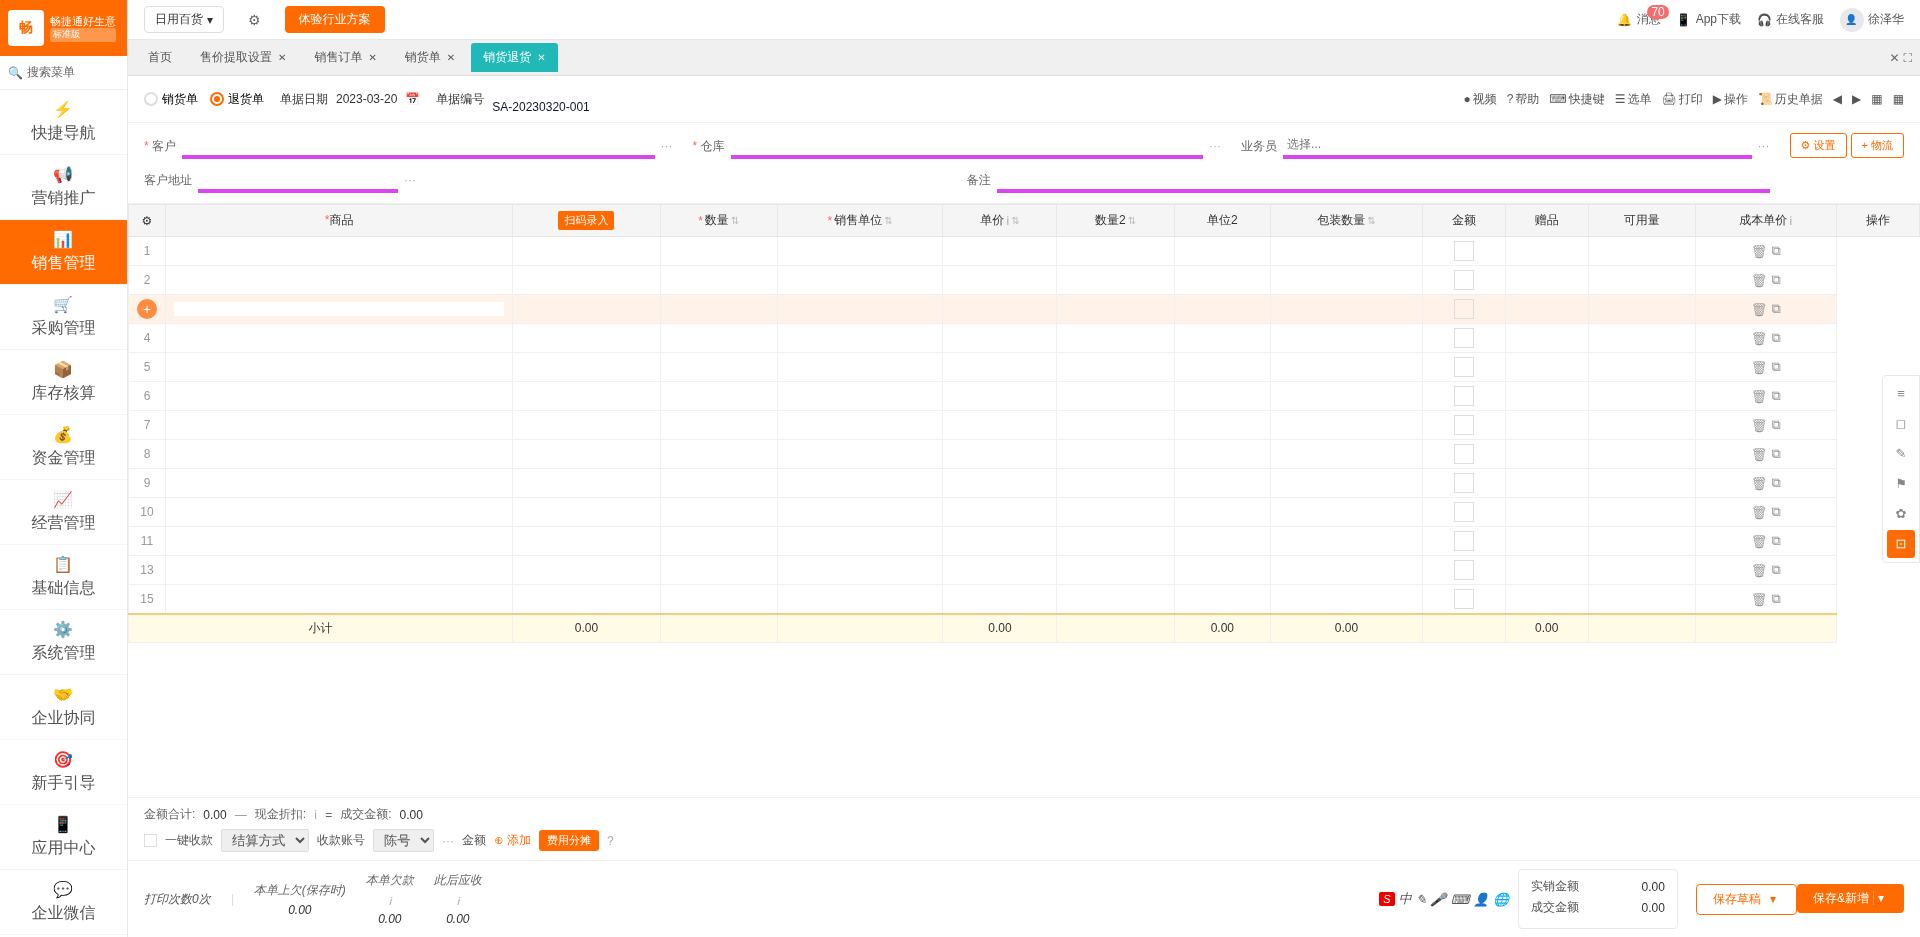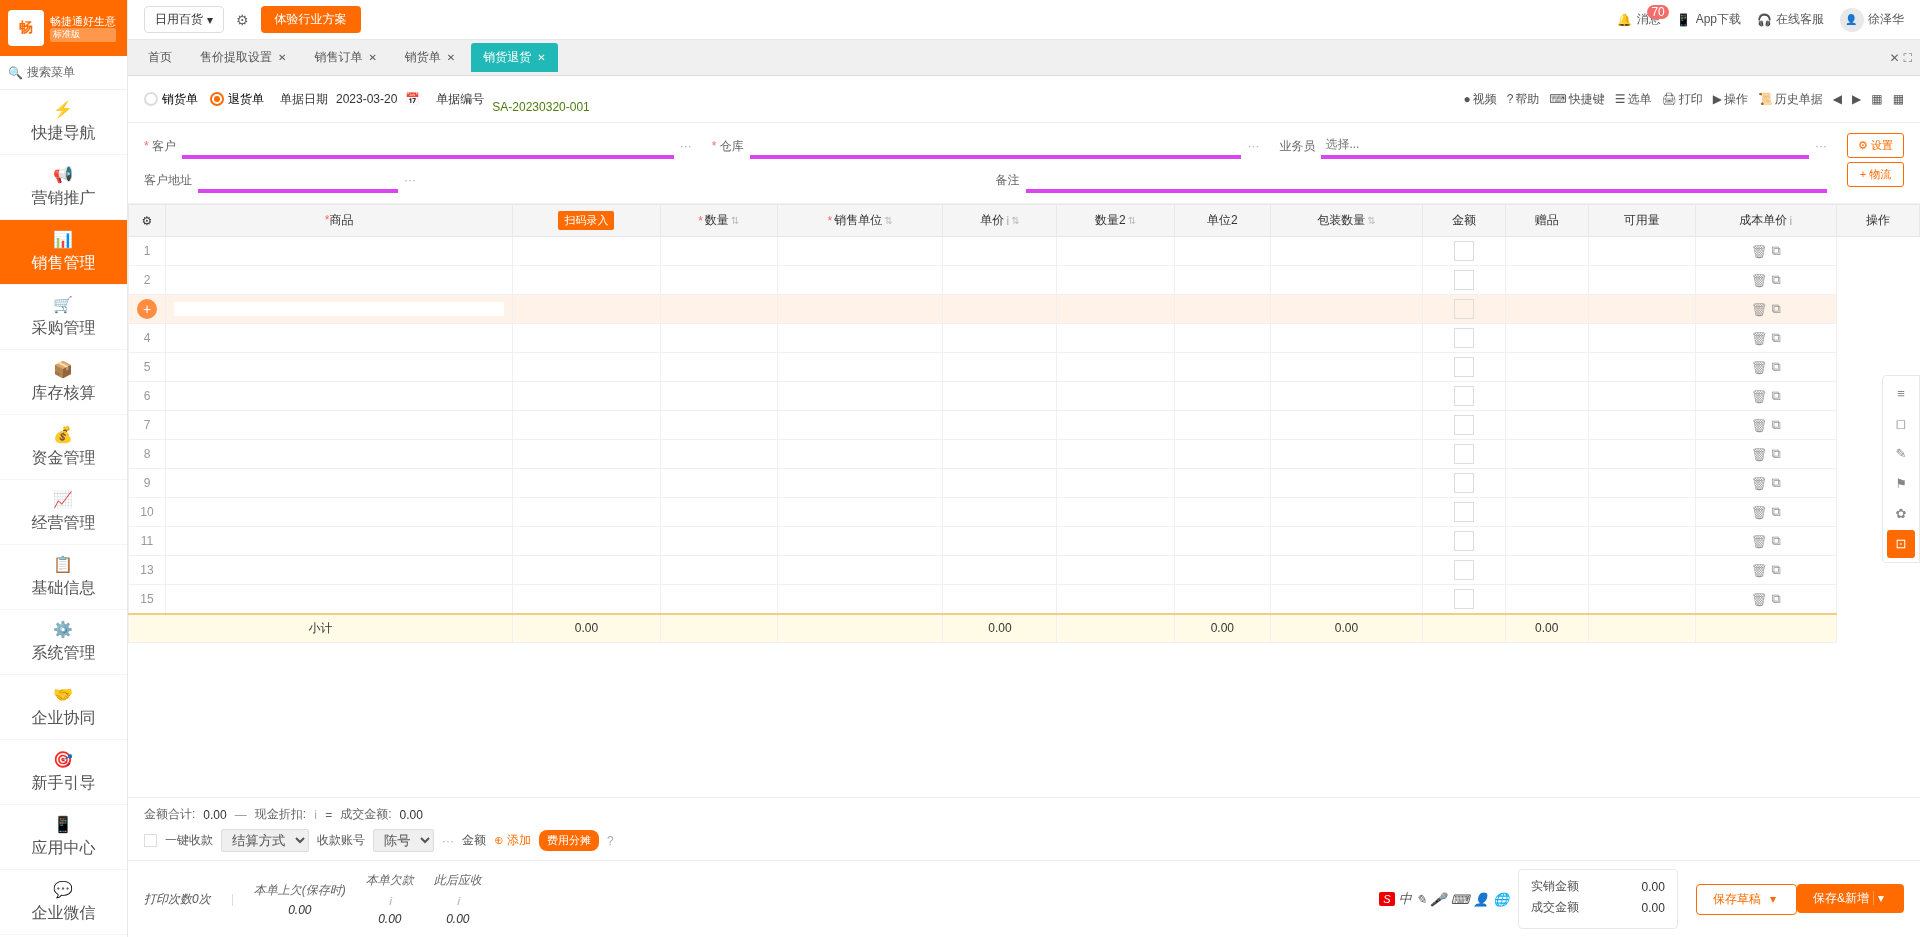--- a/index.html
+++ b/index.html
@@ -17,21 +17,21 @@
     .sidebar-item-icon { font-size: 16px; }
     .sidebar-item-label { font-size: 16px; text-align: center; }
     .sidebar-bottom { margin-top: auto; padding: 8px; display: flex; justify-content: space-around; border-top: 1px solid #f0f0f0; }
     .sidebar-bottom-btn { cursor: pointer; color: #888; font-size: 14px; }
 
     
     .main { flex: 1; display: flex; flex-direction: column; overflow: hidden; }
 
     
     .top-header { background: #fff; height: 40px; display: flex; align-items: center; justify-content: space-between; padding: 0 16px; border-bottom: 1px solid #e8e8e8; }
-    .top-header-left { display: flex; align-items: center; gap: 8px; }
+    .top-header-left { display: flex; align-items: center; gap: 20px; }
     .daily-select { display: flex; align-items: center; gap: 4px; padding: 4px 10px; border: 1px solid #ddd; border-radius: 4px; color: #333; cursor: pointer; background: #fff; }
     .gear-btn { color: #666; cursor: pointer; font-size: 14px; padding: 4px; }
     .experience-btn { background: #ff6b00; color: #fff; padding: 5px 14px; border-radius: 4px; cursor: pointer; border: none; font-size: 12px; }
     .top-header-right { display: flex; align-items: center; gap: 16px; color: #555; font-size: 12px; }
     .msg-badge { position: relative; cursor: pointer; }
     .badge-count { position: absolute; top: -6px; right: -8px; background: #f56c6c; color: #fff; border-radius: 10px; padding: 0 4px; font-size: 12px; min-width: 16px; text-align: center; }
     .header-action { display: flex; align-items: center; gap: 4px; cursor: pointer; color: #555; }
     .user-avatar { width: 24px; height: 24px; border-radius: 50%; background: #e8e8e8; display: flex; align-items: center; justify-content: center; font-size: 10px; }
 
     
@@ -47,33 +47,33 @@
     
     .sub-header { padding: 8px 16px; display: flex; align-items: center; gap: 16px; border-bottom: 1px solid #f0f0f0; }
     .radio-group { display: flex; gap: 12px; align-items: center; }
     .radio-item { display: flex; align-items: center; gap: 4px; cursor: pointer; }
     .radio-dot { width: 14px; height: 14px; border-radius: 50%; border: 2px solid #ddd; display: flex; align-items: center; justify-content: center; }
     .radio-dot.checked { border-color: #ff6b00; }
     .radio-dot.checked::after { content: ''; width: 6px; height: 6px; border-radius: 50%; background: #ff6b00; }
     .sub-header-info { display: flex; align-items: center; gap: 8px; color: #333; }
     .date-display { color: #333; }
     .calendar-icon { color: #aaa; cursor: pointer; }
-    .doc-id { color: #4d7c0f; margin-top: 16px; }
+    .doc-id { color: #0f172a; margin-top: 16px; }
     .sub-header-actions { margin-left: auto; display: flex; align-items: center; gap: 10px; color: #555; font-size: 12px; }
     .action-link { display: flex; align-items: center; gap: 2px; cursor: pointer; color: #555; }
 
     
     .form-area { padding: 10px 16px; display: flex; align-items: flex-start; gap: 20px; flex-wrap: wrap; border-bottom: 1px solid #f0f0f0; }
     .form-row { display: flex; gap: 20px; width: 100%; }
     .form-field { display: flex; align-items: center; gap: 6px; flex: 1; }
     .form-field-label { color: #666; white-space: nowrap; font-size: 12px; }
     .required-star { color: #f56c6c; }
     .form-input { flex: 1; border: none; border-bottom: 4px solid #d946ef; padding: 4px 4px; color: #333; font-size: 12px; outline: none; min-width: 120px; }
     .form-dots { color: #aaa; cursor: pointer; }
-    .side-btns { display: flex; flex-direction: column; gap: 4px; margin-left: auto; }
+    .side-btns { display: flex; flex-direction: row; gap: 4px; margin-left: auto; }
     .side-btn { padding: 4px 10px; border-radius: 3px; cursor: pointer; font-size: 11px; border: 1px solid; }
     .side-btn-setting { border-color: #ff6b00; color: #ff6b00; background: #fff; }
     .side-btn-logistics { border-color: #ff6b00; color: #ff6b00; background: #fff; }
 
     
     .table-container { flex: 1; overflow: auto; }
     table { width: 100%; border-collapse: collapse; font-size: 12px; }
     thead th { background: #f5f5f5; padding: 6px 8px; text-align: center; border: 1px solid #e8e8e8; color: #333; font-weight: normal; white-space: nowrap; position: sticky; top: 0; z-index: 10; }
     tbody td { padding: 4px 8px; border: 1px solid #f0f0f0; text-align: center; color: #333; height: 28px; }
     tbody tr.highlighted td { background: #fff2e8; }
@@ -90,21 +90,21 @@
     .bottom-area { padding: 8px 16px; border-top: 1px solid #f0f0f0; background: #fff; }
     .bottom-row1 { display: flex; align-items: center; gap: 8px; color: #333; font-size: 12px; margin-bottom: 6px; }
     .sum-label { color: #666; }
     .dash { color: #999; }
     .equal-sign { color: #666; }
     .deal-amount { color: #333; font-weight: 500; }
     .bottom-row2 { display: flex; align-items: center; gap: 8px; color: #555; font-size: 12px; }
     .checkbox-small { width: 13px; height: 13px; border: 1px solid #ddd; display: inline-block; vertical-align: middle; }
     .payment-select { border: 1px solid #ddd; padding: 2px 6px; border-radius: 2px; color: #555; cursor: pointer; }
     .add-icon { color: #ff6b00; cursor: pointer; }
-    .expense-btn { background: #ff6b00; color: #fff; padding: 3px 8px; border-radius: 8px; cursor: pointer; border: none; font-size: 11px; }
+    .expense-btn { background: #ff6b00; color: #fff; padding: 3px 8px; border-radius: 3px; cursor: pointer; border: none; font-size: 11px; }
     .help-icon { color: #aaa; cursor: pointer; }
 
     
     .stat-bar { background: #fafafa; border-top: 1px solid #f0f0f0; padding: 6px 16px; display: flex; align-items: center; gap: 20px; font-size: 12px; color: #555; }
     .stat-item { display: flex; align-items: center; gap: 4px; flex-direction: column; }
     .stat-val { color: #333; }
 
     
     .right-summary { position: absolute; right: 20px; bottom: 90px; background: #fff; border: 1px solid #e8e8e8; border-radius: 4px; padding: 8px 12px; min-width: 160px; }
     .right-summary-row { display: flex; justify-content: space-between; align-items: center; gap: 20px; margin-bottom: 4px; font-size: 12px; color: #555; }

